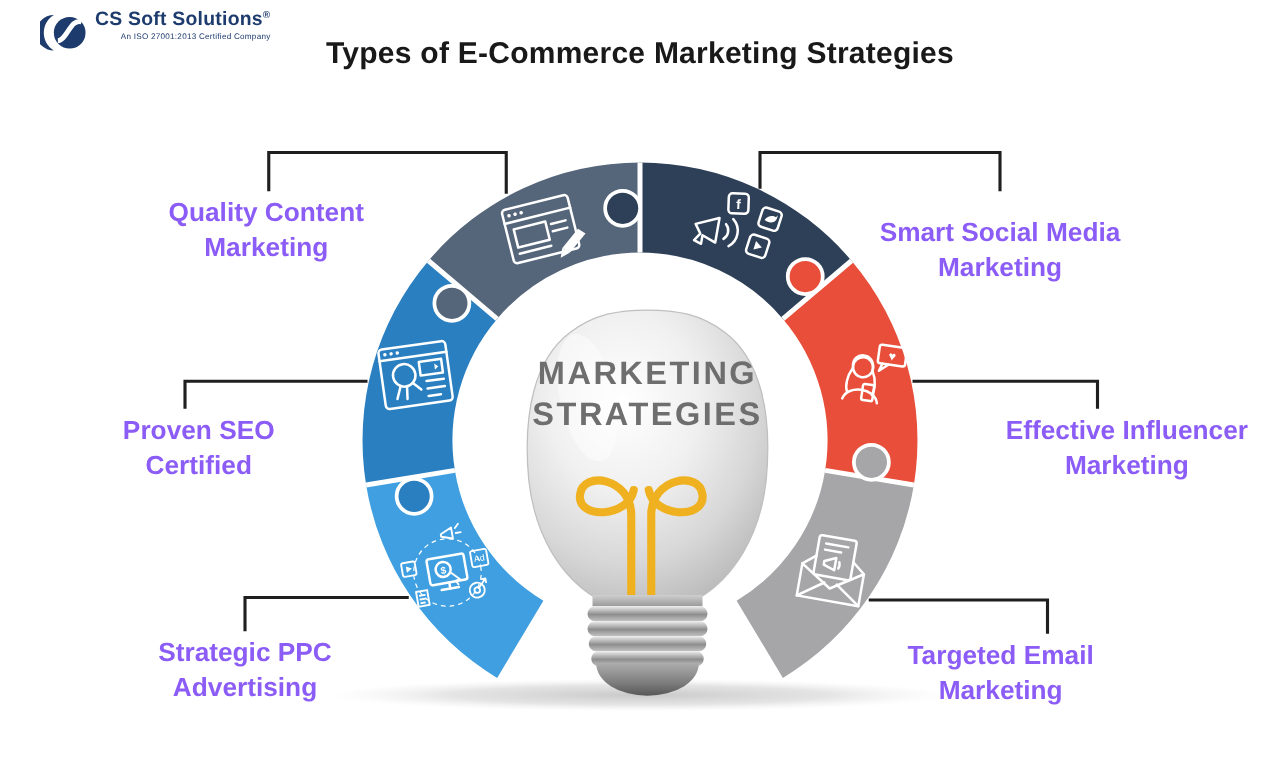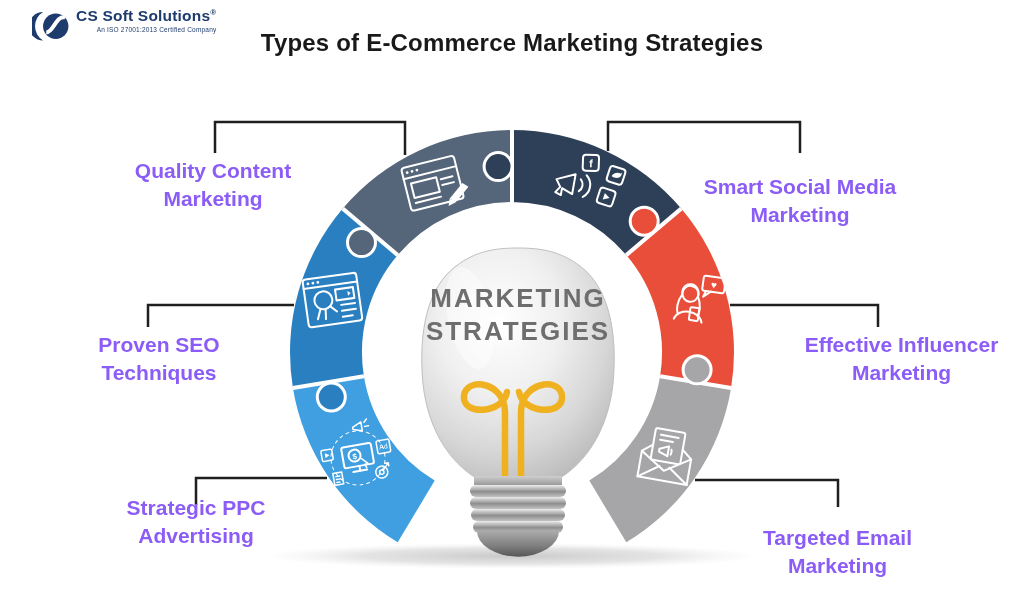--- a/index.html
+++ b/index.html
@@ -18,22 +18,22 @@
   }
   .diagram-svg{position:absolute;left:0;top:0;}
   .seg-label{
     position:absolute;text-align:center;font-size:21px;font-weight:700;
     color:#8b5cf6;line-height:1.35;
   }
   .lbl-content{left:113px;top:157px;width:200px;}
   .lbl-social{left:685px;top:173px;width:230px;}
   .lbl-seo{left:79px;top:331px;width:160px;}
   .lbl-influencer{left:779px;top:331px;width:245px;}
-  .lbl-ppc{left:106px;top:494px;width:180px;}
-  .lbl-email{left:745px;top:511px;width:185px;margin-top:13px;}
+  .lbl-ppc{left:106px;top:509px;width:180px;}
+  .lbl-email{left:708px;top:511px;width:185px;}
 </style>
 </head>
 <body>
 
 <div class="logo">
   <svg width="38" height="38" viewBox="0 0 48 48">
     <path d="M14 5 A 17 17 0 0 0 14 41 A 21 21 0 0 1 14 5 Z" fill="#1d3b6d"></path>
     <circle cx="30" cy="23" r="16" fill="#1d3b6d"></circle>
     <path d="M18 31 C 27 31 31 8 42 12" stroke="#ffffff" stroke-width="5" fill="none"></path>
   </svg>
@@ -237,16 +237,16 @@
     <polyline points="608,151 608,122 800,122 800,153"></polyline>
     <polyline points="148,327 148,305 294,305"></polyline>
     <polyline points="878,327 878,305 730,305"></polyline>
     <polyline points="196,505 196,478 327,478"></polyline>
     <polyline points="838,507 838,480 695,480"></polyline>
   </g>
 </svg>
 
 <div class="seg-label lbl-content">Quality Content Marketing</div>
 <div class="seg-label lbl-social">Smart Social Media Marketing</div>
-<div class="seg-label lbl-seo">Proven SEO Techniques</div>
+<div class="seg-label lbl-seo">Proven SEO Certified</div>
 <div class="seg-label lbl-influencer">Effective Influencer Marketing</div>
 <div class="seg-label lbl-ppc">Strategic PPC Advertising</div>
 <div class="seg-label lbl-email">Targeted Email Marketing</div>
 
 </body></html>

